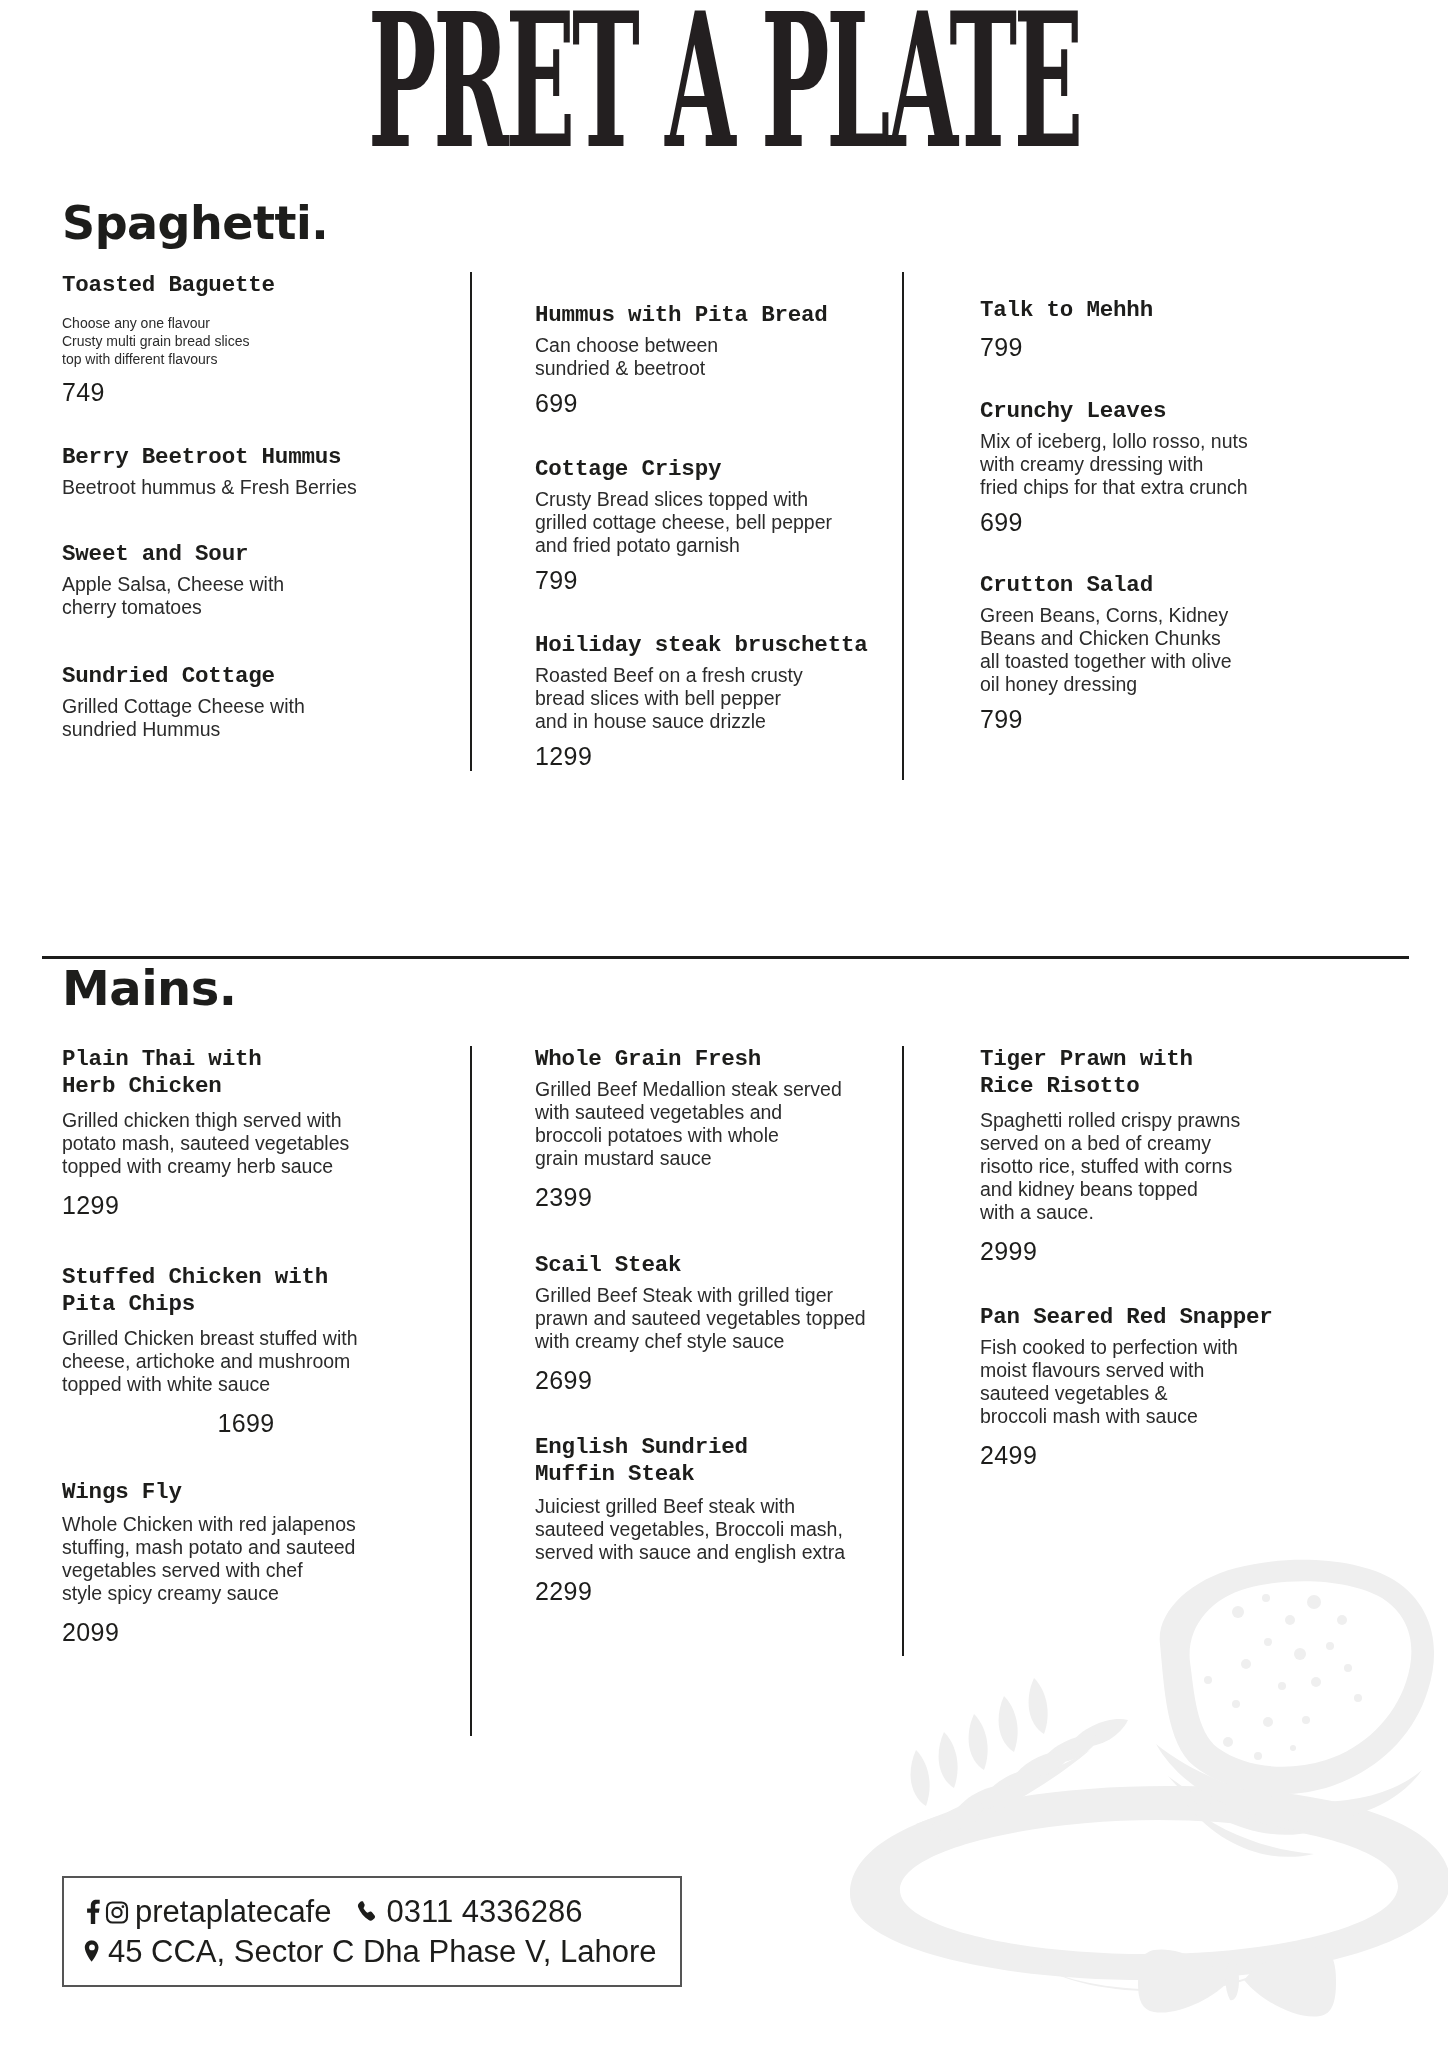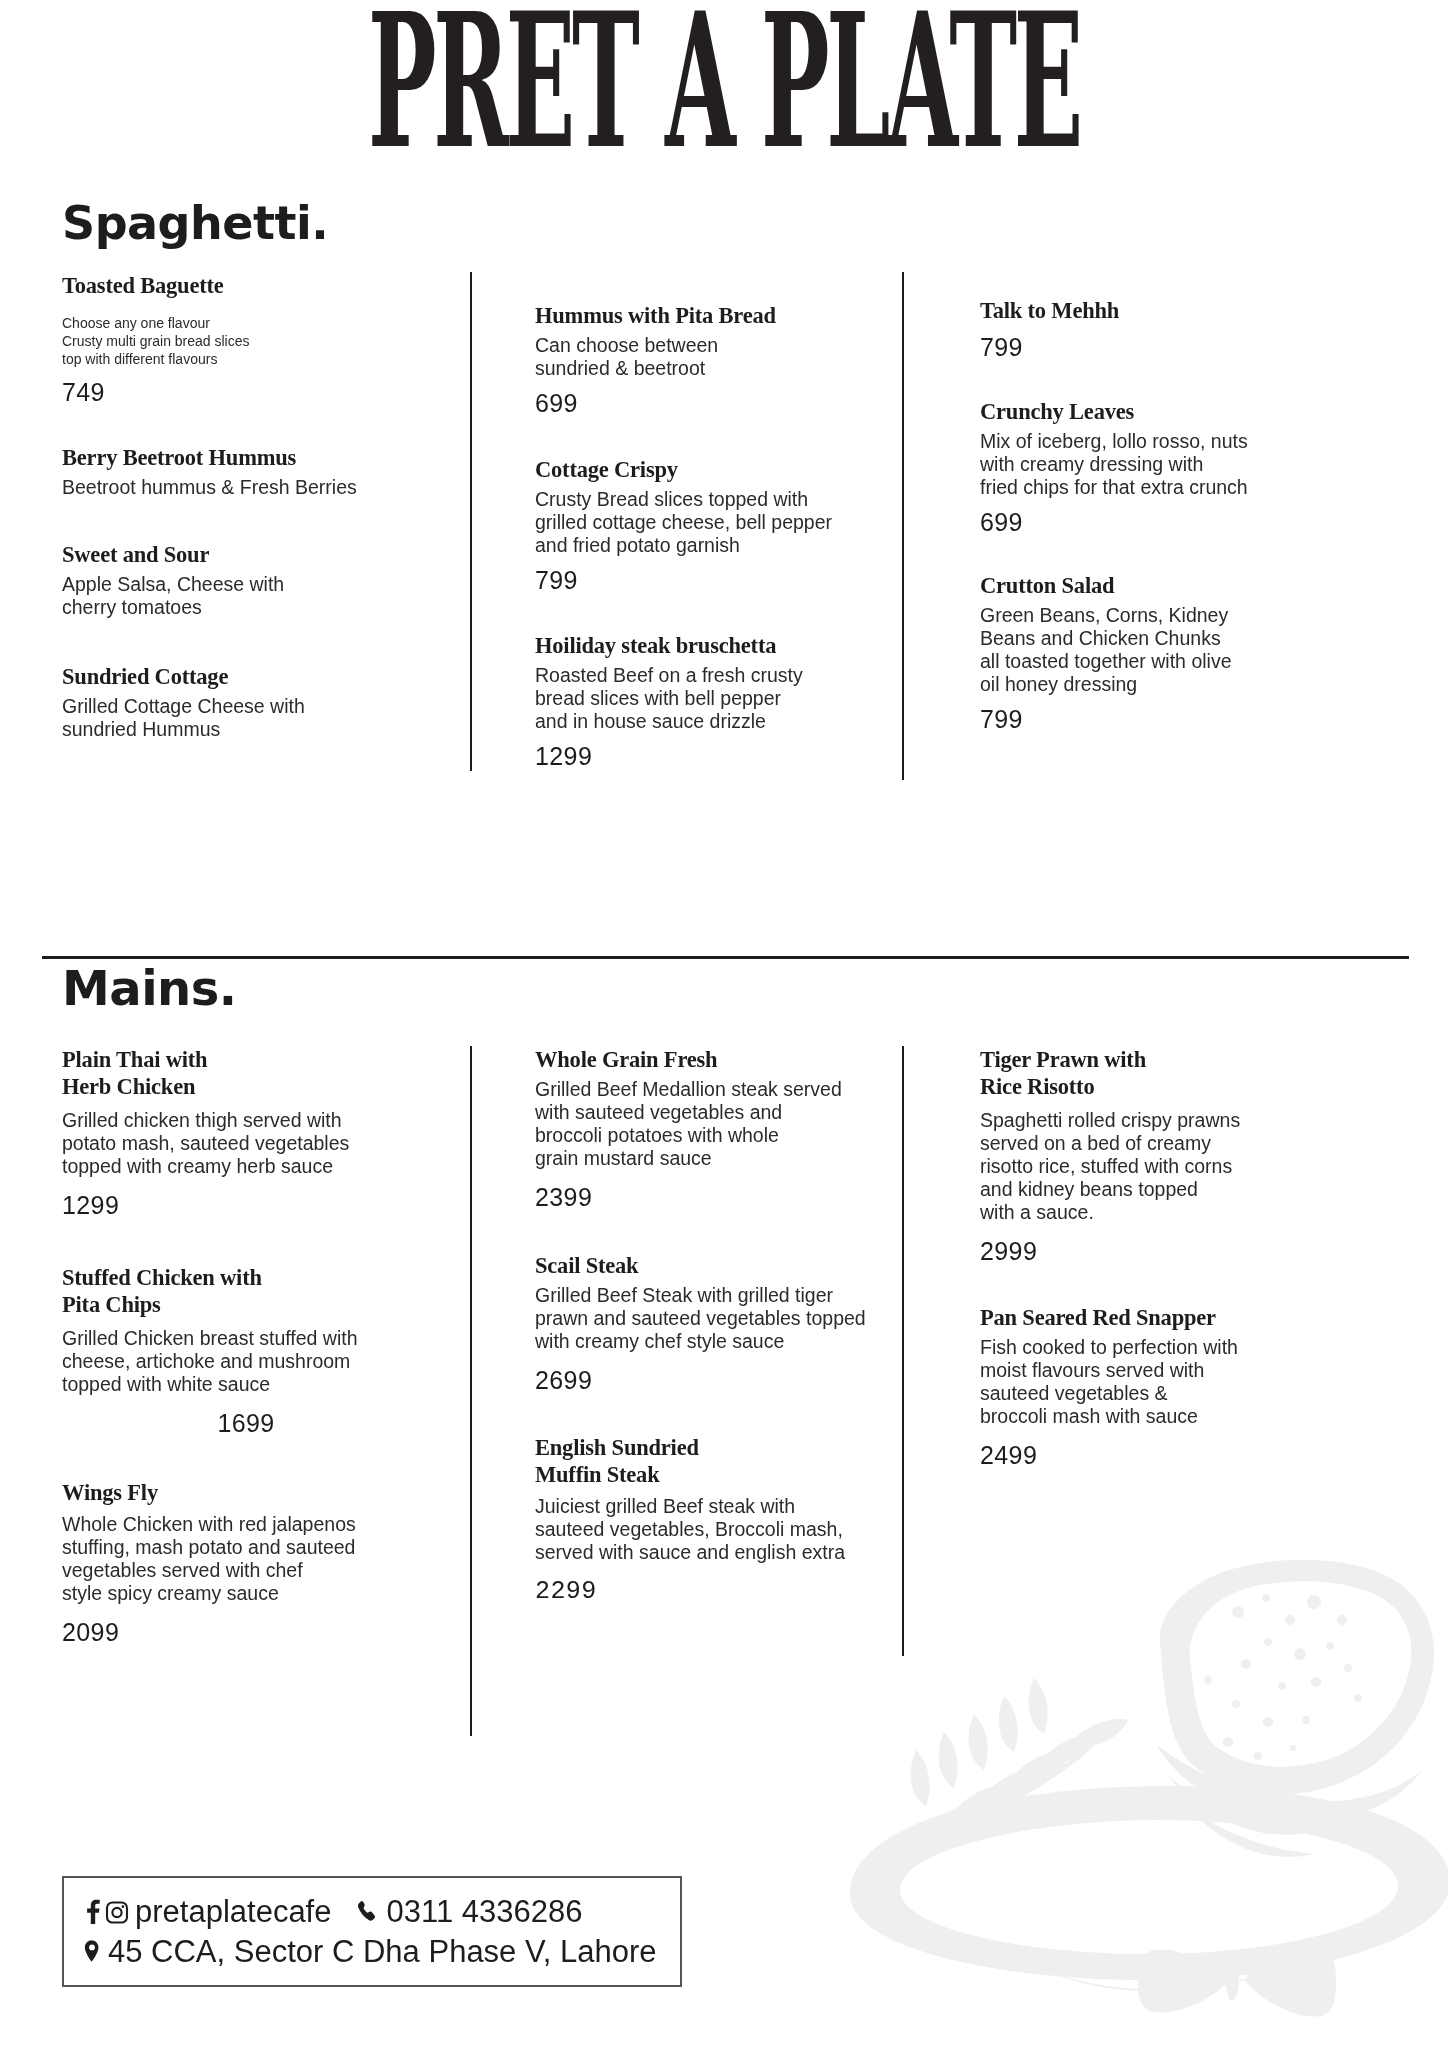--- a/index.html
+++ b/index.html
@@ -56,21 +56,21 @@
   .col-2{width:420px;padding-left:63px;padding-right:14px;border-left:2px solid #1d1d1b;}
   .col-3{width:500px;padding-left:76px;padding-right:20px;border-left:2px solid #1d1d1b;}
 
   #starters-section .col-2{margin-left:20px;}
   #starters-section .col-3{margin-left:12px;}
   #mains-section .col-2{margin-left:20px;}
   #mains-section .col-3{margin-left:12px;}
 
   .dish{margin-bottom:0;}
   .dish-name{
-    font-family:Liberation Serif, serif;
+    font-family:Liberation Mono, monospace;
     font-weight:bold;
     font-size:22.5px;
     line-height:1.20;
     color:#1d1d1b;
     letter-spacing:-0.2px;
     margin:0 0 5px 0;
     white-space:pre-line;
   }
   .dish-desc{
     font-family:"Liberation Sans", sans-serif;
@@ -315,21 +315,21 @@
 prawn and sauteed vegetables topped
 with creamy chef style sauce</div>
           <div class="dish-price" style="margin-top:14px;">2699</div>
         </div>
         <div class="dish">
           <div class="dish-name">English Sundried
 Muffin Steak</div>
           <div class="dish-desc" style="margin-top:7px;">Juiciest grilled Beef steak with
 sauteed vegetables, Broccoli mash,
 served with sauce and english extra</div>
-          <div class="dish-price" style="margin-top:14px;font-family:Liberation Mono, monospace;">2299</div>
+          <div class="dish-price" style="margin-top:14px;">2299</div>
         </div>
       </div>
 
       <div class="col col-3" style="min-height:610px;">
         <div class="dish" style="margin-bottom:38px;">
           <div class="dish-name">Tiger Prawn with
 Rice Risotto</div>
           <div class="dish-desc" style="margin-top:9px;">Spaghetti rolled crispy prawns
 served on a bed of creamy
 risotto rice, stuffed with corns

